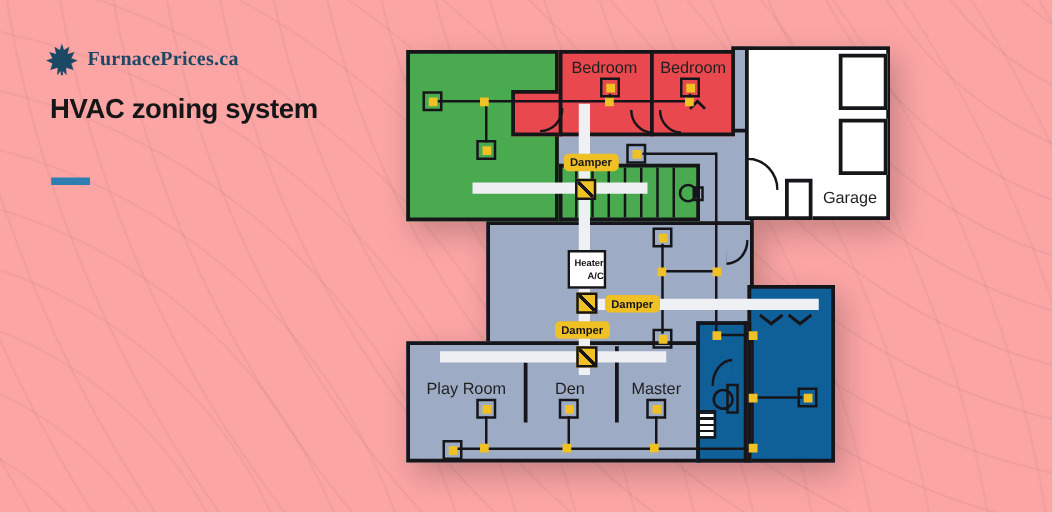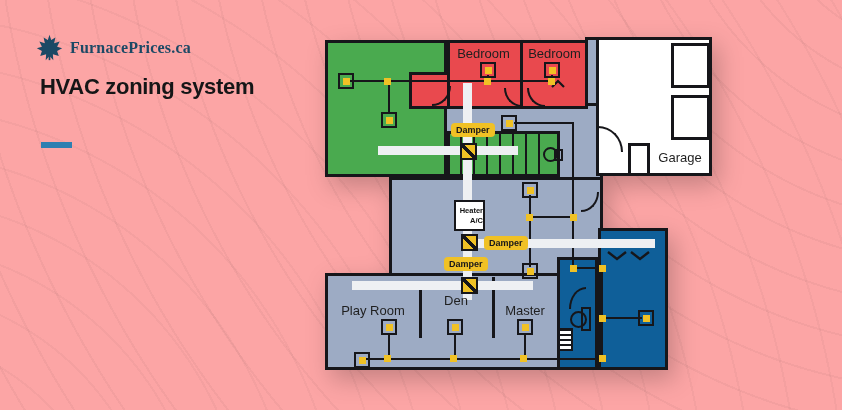--- a/index.html
+++ b/index.html
@@ -166,21 +166,21 @@
       <div class="abs dlabel" style="left:484px;top:236px;">Damper</div>
       <div class="abs dlabel" style="left:444px;top:257px;">Damper</div>
       <div class="abs heater" style="left:454px;top:200px;width:31px;height:31px;">Heater A/C</div>
     </div>
 
     <div class="lyr">
       <div class="abs rlabel ctr" style="left:447px;top:46px;width:73px;">Bedroom</div>
       <div class="abs rlabel ctr" style="left:521px;top:46px;width:67px;">Bedroom</div>
       <div class="abs rlabel ctr" style="left:652px;top:150px;width:56px;">Garage</div>
       <div class="abs rlabel ctr" style="left:340px;top:303px;width:66px;">Play Room</div>
-      <div class="abs rlabel ctr" style="left:436px;top:293px;width:40px;">Den</div>
+      <div class="abs rlabel ctr" style="left:436px;top:303px;width:40px;">Den</div>
       <div class="abs rlabel ctr" style="left:496px;top:303px;width:58px;">Master</div>
     </div>
 
     <div class="lyr">
     </div>
 
   </div>
 </div>
 
 </body></html>

